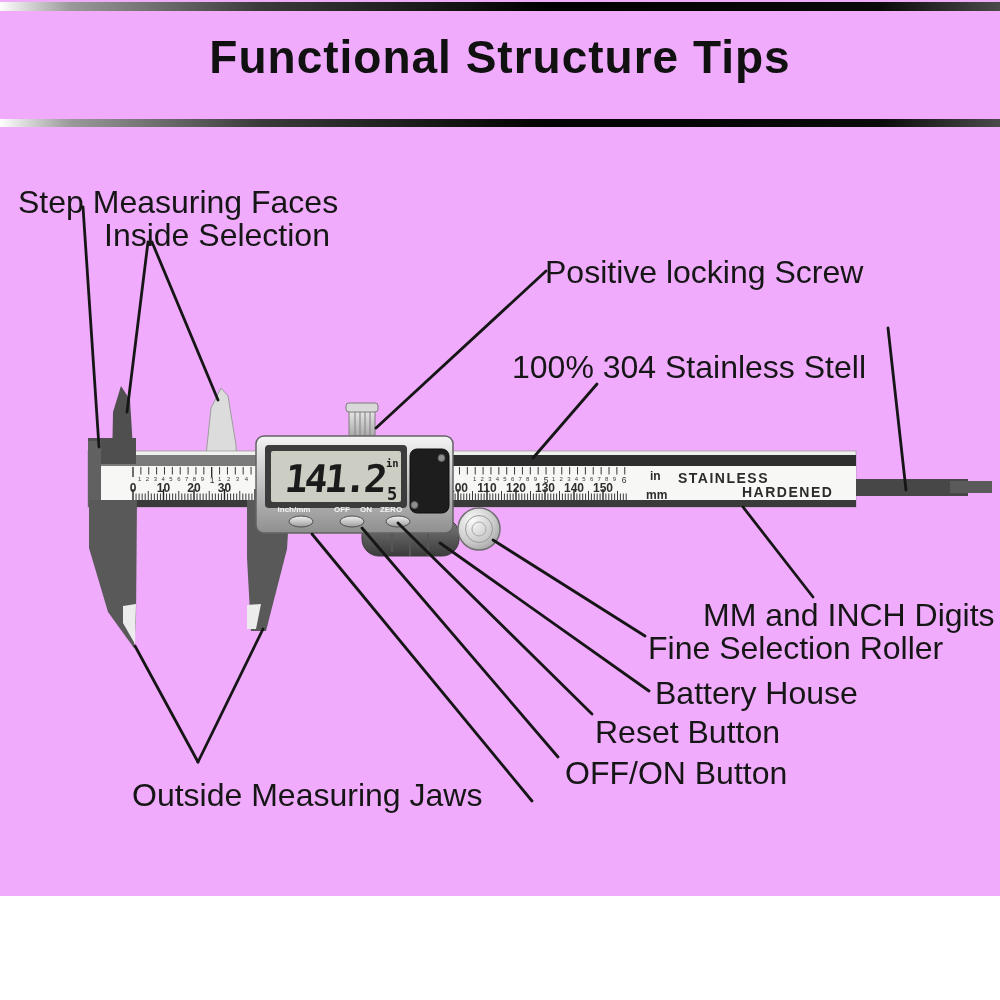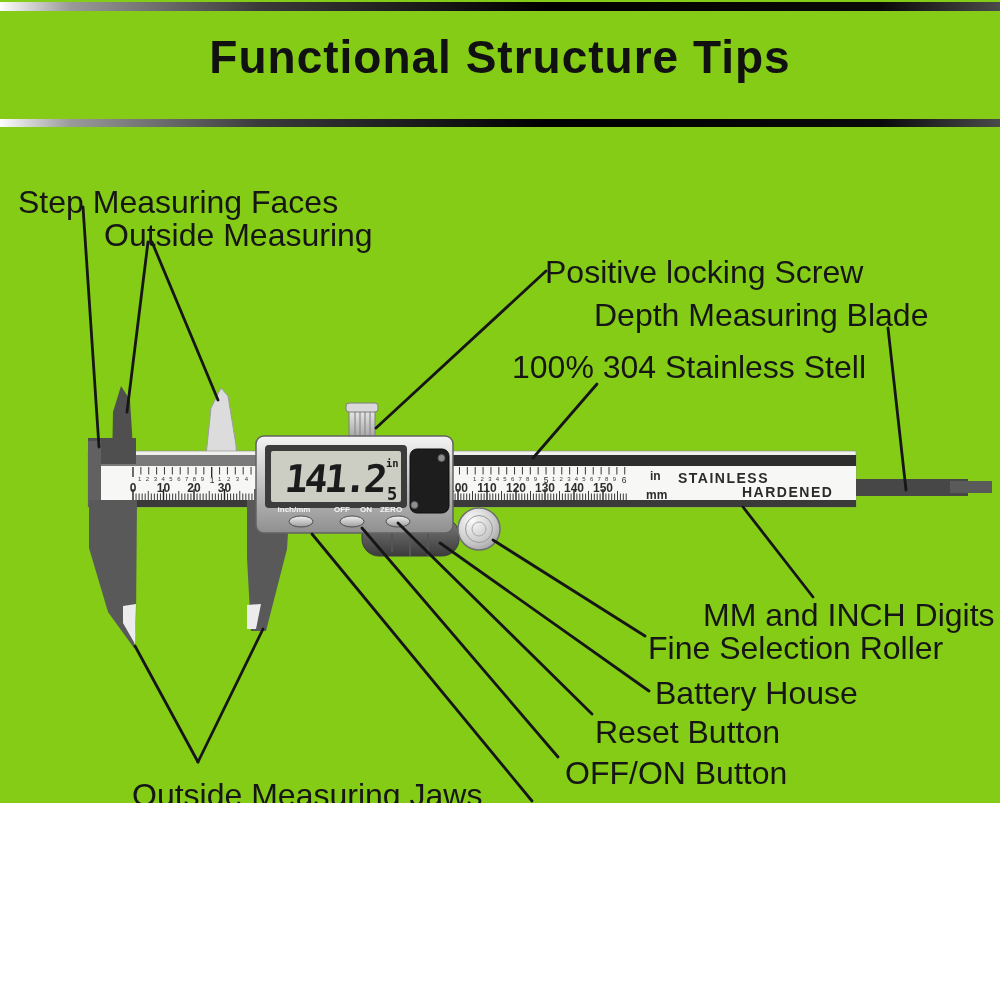--- a/index.html
+++ b/index.html
@@ -1,16 +1,16 @@
 <!DOCTYPE html>
 <html><head>
 <meta charset="utf-8">
 <style>
   html,body{margin:0;padding:0;background:#ffffff;}
-  .page{position:relative;width:1000px;height:803px;background:#84cc16;overflow:hidden;
+  .page{position:relative;width:1000px;height:896px;background:#f0abfc;overflow:hidden;
         font-family:"Liberation Sans",sans-serif;color:#1a1a1a;}
   .bar{position:absolute;left:0;width:1000px;
        background:linear-gradient(90deg,#fdfdfd 0%,#9a9a9a 7%,#3a3a3a 26%,#000 55%,#0a0a0a 88%,#4a4a4a 100%);}
   .bar.top{top:2px;height:9px;}
   .bar.bottom{top:119px;height:8px;}
   .title{position:absolute;left:0;top:30px;width:1000px;text-align:center;
          font-size:46px;font-weight:700;letter-spacing:1px;color:#111;}
   .lbl{position:absolute;font-size:32px;font-weight:400;color:#161616;white-space:nowrap;letter-spacing:0px;}
   svg{position:absolute;left:0;top:0;}
   .leader{stroke:#161616;stroke-width:2.8;stroke-linecap:round;}
@@ -301,23 +301,22 @@
       <line class="leader" x1="440" y1="543" x2="649" y2="691"></line>
       <line class="leader" x1="398" y1="523" x2="592" y2="714"></line>
       <line class="leader" x1="362" y1="528" x2="558" y2="757"></line>
       <line class="leader" x1="312" y1="534" x2="532" y2="801"></line>
       <line class="leader" x1="135" y1="646" x2="198" y2="762"></line>
       <line class="leader" x1="263" y1="629" x2="198" y2="762"></line>
     </g>
   </svg>
 
   <div class="lbl" style="left:18px;top:184px">Step Measuring Faces</div>
-  <div class="lbl" style="left:104px;top:217px">Outside Measuring</div>
+  <div class="lbl" style="left:104px;top:217px">Inside Selection</div>
   <div class="lbl" style="left:545px;top:254px">Positive locking Screw</div>
-  <div class="lbl" style="left:594px;top:297px">Depth Measuring Blade</div>
   <div class="lbl" style="left:512px;top:349px">100% 304 Stainless Stell</div>
   <div class="lbl" style="left:703px;top:597px">MM and INCH Digits</div>
   <div class="lbl" style="left:648px;top:630px">Fine Selection Roller</div>
   <div class="lbl" style="left:595px;top:714px">Reset Button</div>
   <div class="lbl" style="left:655px;top:675px">Battery House</div>
   <div class="lbl" style="left:132px;top:777px">Outside Measuring Jaws</div>
   <div class="lbl" style="left:565px;top:755px">OFF/ON Button</div>
 </div>
 
 </body></html>

